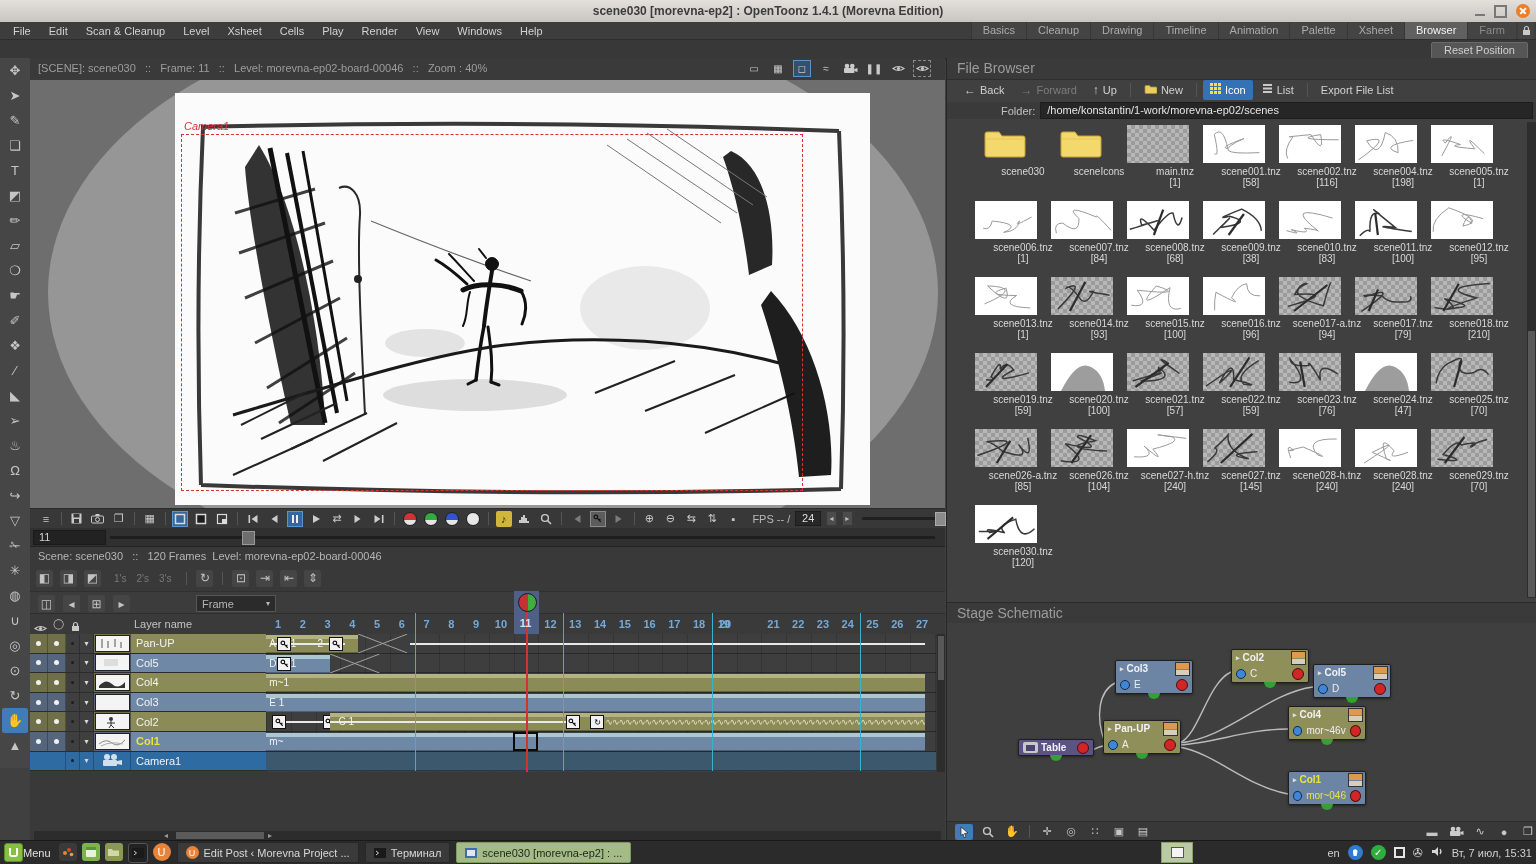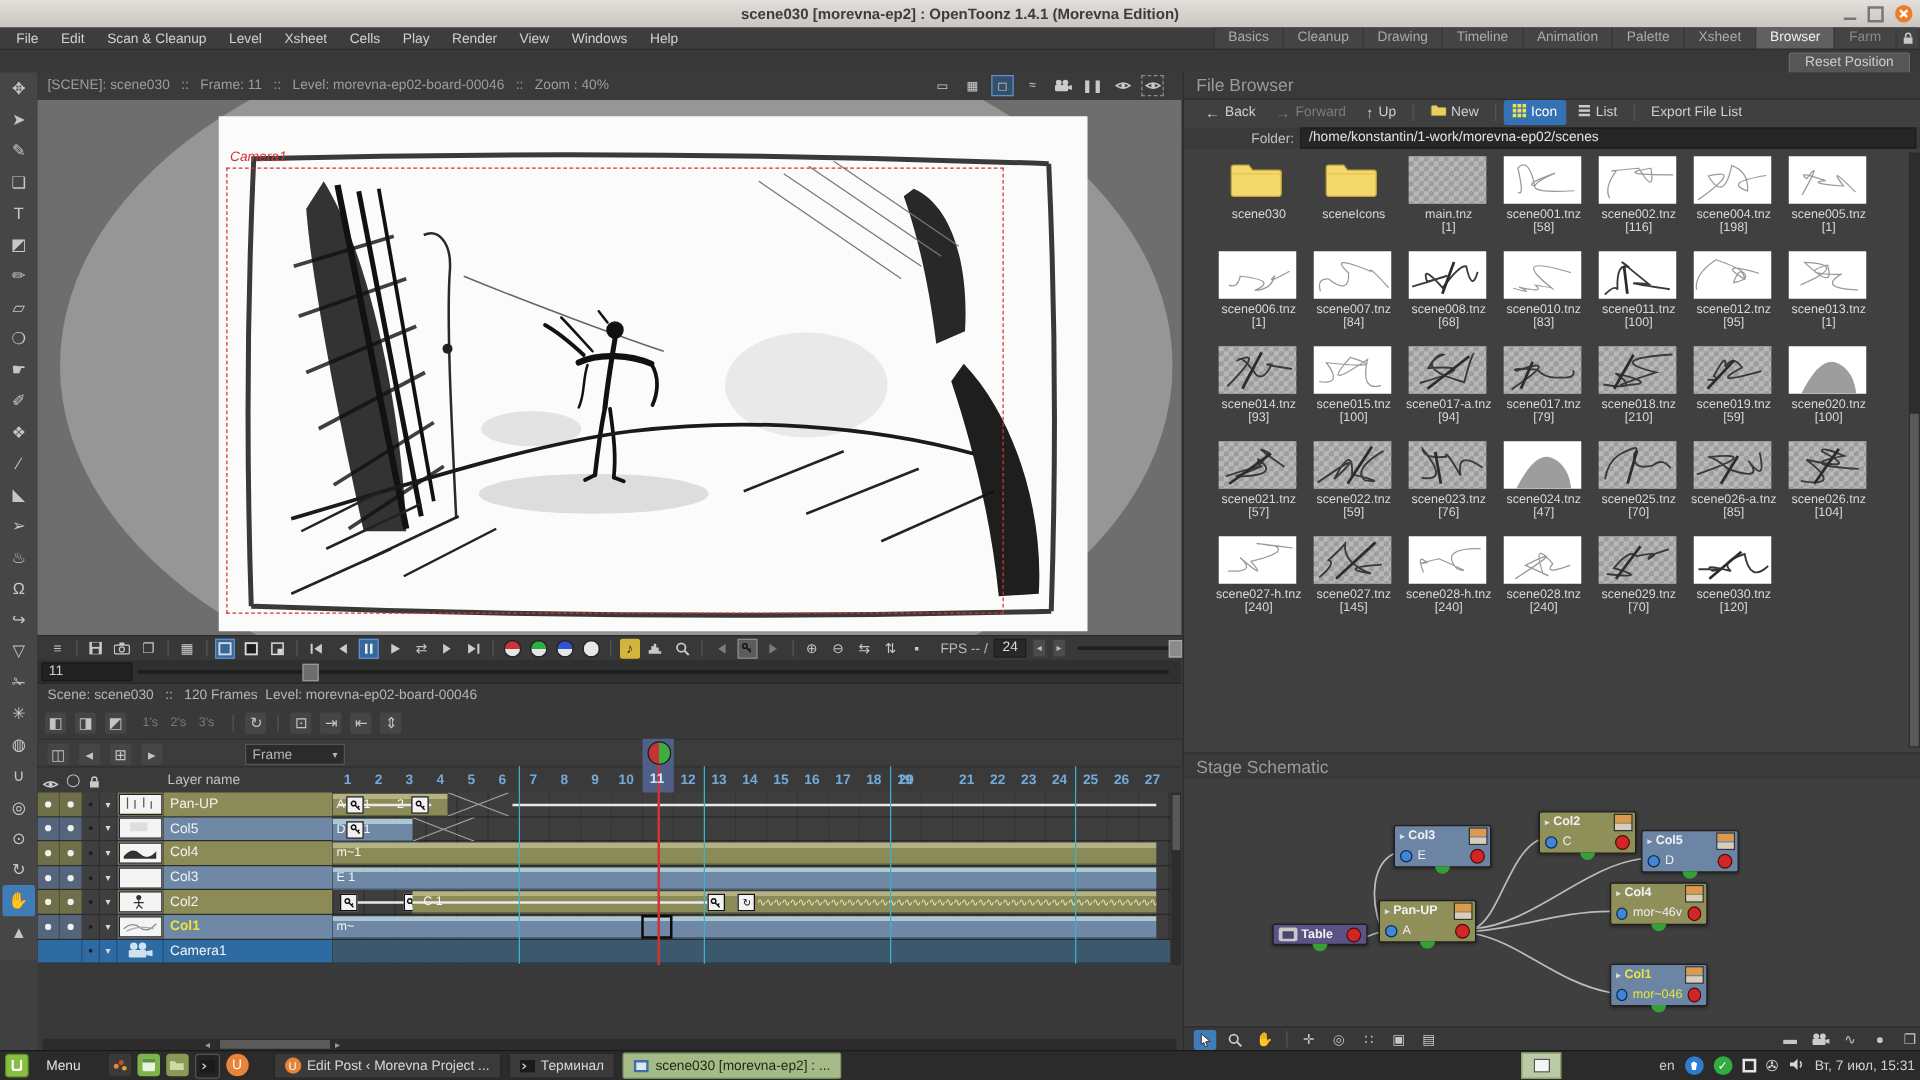--- a/index.html
+++ b/index.html
@@ -110,21 +110,21 @@
   .fb-folder{position:absolute;left:0;top:44px;width:100%;height:17px;background:#3a3a3a;display:flex;align-items:center;padding-left:8px;box-sizing:border-box;gap:5px;}
   .folder-label{color:#c0c0c0;font-size:11px;padding-left:46px;}
   .folder-field{flex:1;margin-right:4px;background:#262626;border:1px solid #1d1d1d;color:#e4e4e4;font-size:11px;padding:1px 6px;height:13px;line-height:13px;}
   .fb-grid{position:absolute;left:22px;top:64px;width:546px;bottom:4px;display:grid;grid-template-columns:repeat(7,76px);grid-auto-rows:76px;}
   .fitem{position:relative;width:76px;height:76px;}
   .fthumb{position:absolute;left:6px;top:3px;width:62px;height:38px;background:#fff;}
   .strip::before,.strip::after{content:"";position:absolute;left:0;width:100%;height:3px;background:repeating-linear-gradient(90deg,#111 0 4px,#ddd 4px 7px);}
   .strip::before{top:-3px;} .strip::after{bottom:-3px;display:none;}
   .checker{background-color:#b8b8b8;background-image:linear-gradient(45deg,#9b9b9b 25%,transparent 25%,transparent 75%,#9b9b9b 75%),linear-gradient(45deg,#9b9b9b 25%,transparent 25%,transparent 75%,#9b9b9b 75%);background-size:8px 8px;background-position:0 0,4px 4px;}
   .ffold{position:absolute;left:14px;top:5px;}
-  .flabel{position:absolute;left:0;top:44px;width:100%;text-align:center;color:#d8d8d8;font-size:10px;line-height:11px;}
+  .flabel{position:absolute;left:16px;top:44px;width:100%;text-align:center;color:#d8d8d8;font-size:10px;line-height:11px;}
   .fb-scroll{position:absolute;right:1px;top:64px;width:9px;bottom:4px;background:#2d2d2d;}
   .fb-thumbbar{position:absolute;left:1px;width:7px;top:44%;bottom:1px;background:#595959;}
   
   .schem{left:946px;top:602px;width:590px;height:238px;background:#404040;border-left:1px solid #262626;border-top:1px solid #2a2a2a;}
   .sc-canvas{position:absolute;left:0;top:20px;width:590px;height:198px;background:#3f3f3f;overflow:hidden;}
   .snode{position:absolute;width:76px;border:1px solid #1f1f1f;border-radius:2px;box-shadow:0 1px 3px rgba(0,0,0,.45);}
   .snode.olive{background:#8f8f5a;} .snode.slate{background:#6d85a4;} .snode.table{background:#5a5384;width:74px;}
   .snhd{height:15px;display:flex;align-items:center;gap:3px;padding:0 4px;font-size:10px;color:#f2f2f2;font-weight:bold;}
   .snbd{height:17px;display:flex;align-items:center;gap:4px;padding:0 4px;font-size:10px;color:#efefef;}
   .snode.current .snhd,.snode.current .snbd{color:#e9e43c;}
@@ -135,21 +135,21 @@
   .badge::before{content:"";position:absolute;left:0;top:0;width:100%;height:6px;background:#dd9a4e;}
   .badge::after{content:"";position:absolute;left:0;bottom:0;width:100%;height:5px;background:#d6cdbb;}
   .gtab{position:absolute;left:50%;bottom:-6px;width:12px;height:6px;background:#35a035;border-radius:0 0 6px 6px;transform:translateX(-50%);}
   .ticon{width:15px;height:11px;background:#c8c8c8;border-radius:2px;position:relative;}
   .ticon::before{content:"";position:absolute;left:3px;top:2.5px;width:9px;height:6px;background:#4a4470;}
   .sc-toolbar{position:absolute;left:0;bottom:0;width:100%;height:20px;background:#383838;display:flex;align-items:center;gap:6px;padding-left:8px;box-sizing:border-box;border-top:1px solid #2c2c2c;}
   .scb{width:18px;height:16px;display:flex;align-items:center;justify-content:center;color:#c6c6c6;font-size:11px;}
   .scb.active{background:#3f7cb8;border-radius:2px;}
   .scspacer{flex:1;}
   
-  .taskbar{left:0;top:840px;width:1536px;height:24px;background:#2b2b2b;border-top:1px solid #191919;display:flex;align-items:center;padding:0 4px;box-sizing:border-box;gap:14px;}
+  .taskbar{left:0;top:840px;width:1536px;height:24px;background:#2b2b2b;border-top:1px solid #191919;display:flex;align-items:center;padding:0 4px;box-sizing:border-box;gap:0;}
   .mint{width:17px;height:17px;border-radius:3px;background:#87bf40;border:1px solid #5d8c28;position:relative;}
   .mint::before{content:"";position:absolute;left:4px;top:4px;width:9px;height:9px;border:2px solid #fff;border-top:none;border-radius:0 0 3px 3px;box-sizing:border-box;}
   .menu-label{color:#e2e2e2;font-size:11px;margin-right:8px;}
   .launch{width:18px;height:18px;border-radius:3px;display:flex;align-items:center;justify-content:center;font-size:11px;color:#fff;}
   .task{height:19px;display:flex;align-items:center;gap:5px;background:#3a3a3a;border:1px solid #272727;border-radius:2px;color:#d8d8d8;font-size:11px;padding:0 8px;white-space:nowrap;}
   .task.active{background:#a4bb88;color:#1d2713;border-color:#7e9a61;}
   .tray{margin-left:auto;display:flex;align-items:center;gap:8px;color:#cfcfcf;font-size:11px;}
   .ticongl{font-size:12px;color:#ddd;}
   .tshield{width:15px;height:15px;border-radius:50%;background:#2e7bd0;display:flex;align-items:center;justify-content:center;}
   .tshield::before{content:"";width:5px;height:7px;background:#fff;clip-path:polygon(50% 0,100% 25%,80% 100%,20% 100%,0 25%);}
@@ -921,20 +921,30 @@
               <path d="M2.8 28.3 Q51.4 13.4 14.7 24.3 Q9.5 9.5 27.1 29.3 Q40.9 10.7 46.0 12.1 Q50.6 33.2 55.1 16.5" fill="none" stroke="#3a3a3a" stroke-width="1.5"></path>
               <path d="M26.9 34 L36.2 8.6" stroke="#2c2c2c" stroke-width="2.2" fill="none"></path>
             </svg></div>
           <div class="flabel">
             <div>scene008.tnz</div>
             <div>[68]</div>
           </div>
         </div>
         <div class="fitem">
           <div class="fthumb strip" style="overflow: hidden;"><svg width="62" height="38" viewBox="0 0 62 38">
+              <path d="M10.1 33.5 Q38.6 5.1 17.5 26.4 Q52.3 21.7 26.2 15.2 Q9.1 19.8 38.7 8.1 Q57.6 17.3 58.3 29.8" fill="none" stroke="#3a3a3a" stroke-width="1.5"></path>
+              <path d="M25.6 34 L40.9 13.0" stroke="#2c2c2c" stroke-width="2.2" fill="none"></path>
+            </svg></div>
+          <div class="flabel">
+            <div>scene009.tnz</div>
+            <div>[38]</div>
+          </div>
+        </div>
+        <div class="fitem">
+          <div class="fthumb strip" style="overflow: hidden;"><svg width="62" height="38" viewBox="0 0 62 38">
               <path d="M7.5 29.6 Q25.8 34.8 12.3 28.6 Q33.1 33.9 25.4 27.2 Q39.4 29.0 39.4 30.2 Q2.5 1.4 53.6 17.1" fill="none" stroke="#9a9a9a" stroke-width="1"></path>
             </svg></div>
           <div class="flabel">
             <div>scene010.tnz</div>
             <div>[83]</div>
           </div>
         </div>
         <div class="fitem">
           <div class="fthumb strip" style="overflow: hidden;"><svg width="62" height="38" viewBox="0 0 62 38">
               <path d="M4.8 34.7 Q13.0 26.5 15.0 30.7 Q13.9 8.0 24.6 13.1 Q7.6 0.1 40.1 26.3 Q9.4 23.5 56.8 30.4" fill="none" stroke="#3a3a3a" stroke-width="1.5"></path>
@@ -973,20 +983,29 @@
             <div>[93]</div>
           </div>
         </div>
         <div class="fitem">
           <div class="fthumb strip" style="overflow: hidden;"><svg width="62" height="38" viewBox="0 0 62 38">
               <path d="M4.2 28.2 Q23.9 31.4 10.2 13.2 Q61.0 18.7 29.3 8.9 Q4.4 36.7 43.0 10.6 Q37.2 35.9 53.8 31.5" fill="none" stroke="#9a9a9a" stroke-width="1"></path>
             </svg></div>
           <div class="flabel">
             <div>scene015.tnz</div>
             <div>[100]</div>
+          </div>
+        </div>
+        <div class="fitem">
+          <div class="fthumb strip" style="overflow: hidden;"><svg width="62" height="38" viewBox="0 0 62 38">
+              <path d="M11.6 33.3 Q11.2 23.1 12.9 15.3 Q41.8 30.8 28.5 20.9 Q34.7 7.9 43.7 6.7 Q44.1 20.0 57.1 18.8" fill="none" stroke="#9a9a9a" stroke-width="1"></path>
+            </svg></div>
+          <div class="flabel">
+            <div>scene016.tnz</div>
+            <div>[96]</div>
           </div>
         </div>
         <div class="fitem">
           <div class="fthumb strip checker" style="overflow: hidden;"><svg width="62" height="38" viewBox="0 0 62 38">
               <path d="M8.9 29.4 Q60.4 14.8 15.7 17.4 Q22.6 5.0 27.7 6.8 Q2.9 17.0 44.4 28.8 Q51.0 4.0 52.3 6.1" fill="none" stroke="#3a3a3a" stroke-width="1.5"></path>
               <path d="M15.0 34 L48.4 8.0" stroke="#2c2c2c" stroke-width="2.2" fill="none"></path>
             </svg></div>
           <div class="flabel">
             <div>scene017-a.tnz</div>
             <div>[94]</div>

